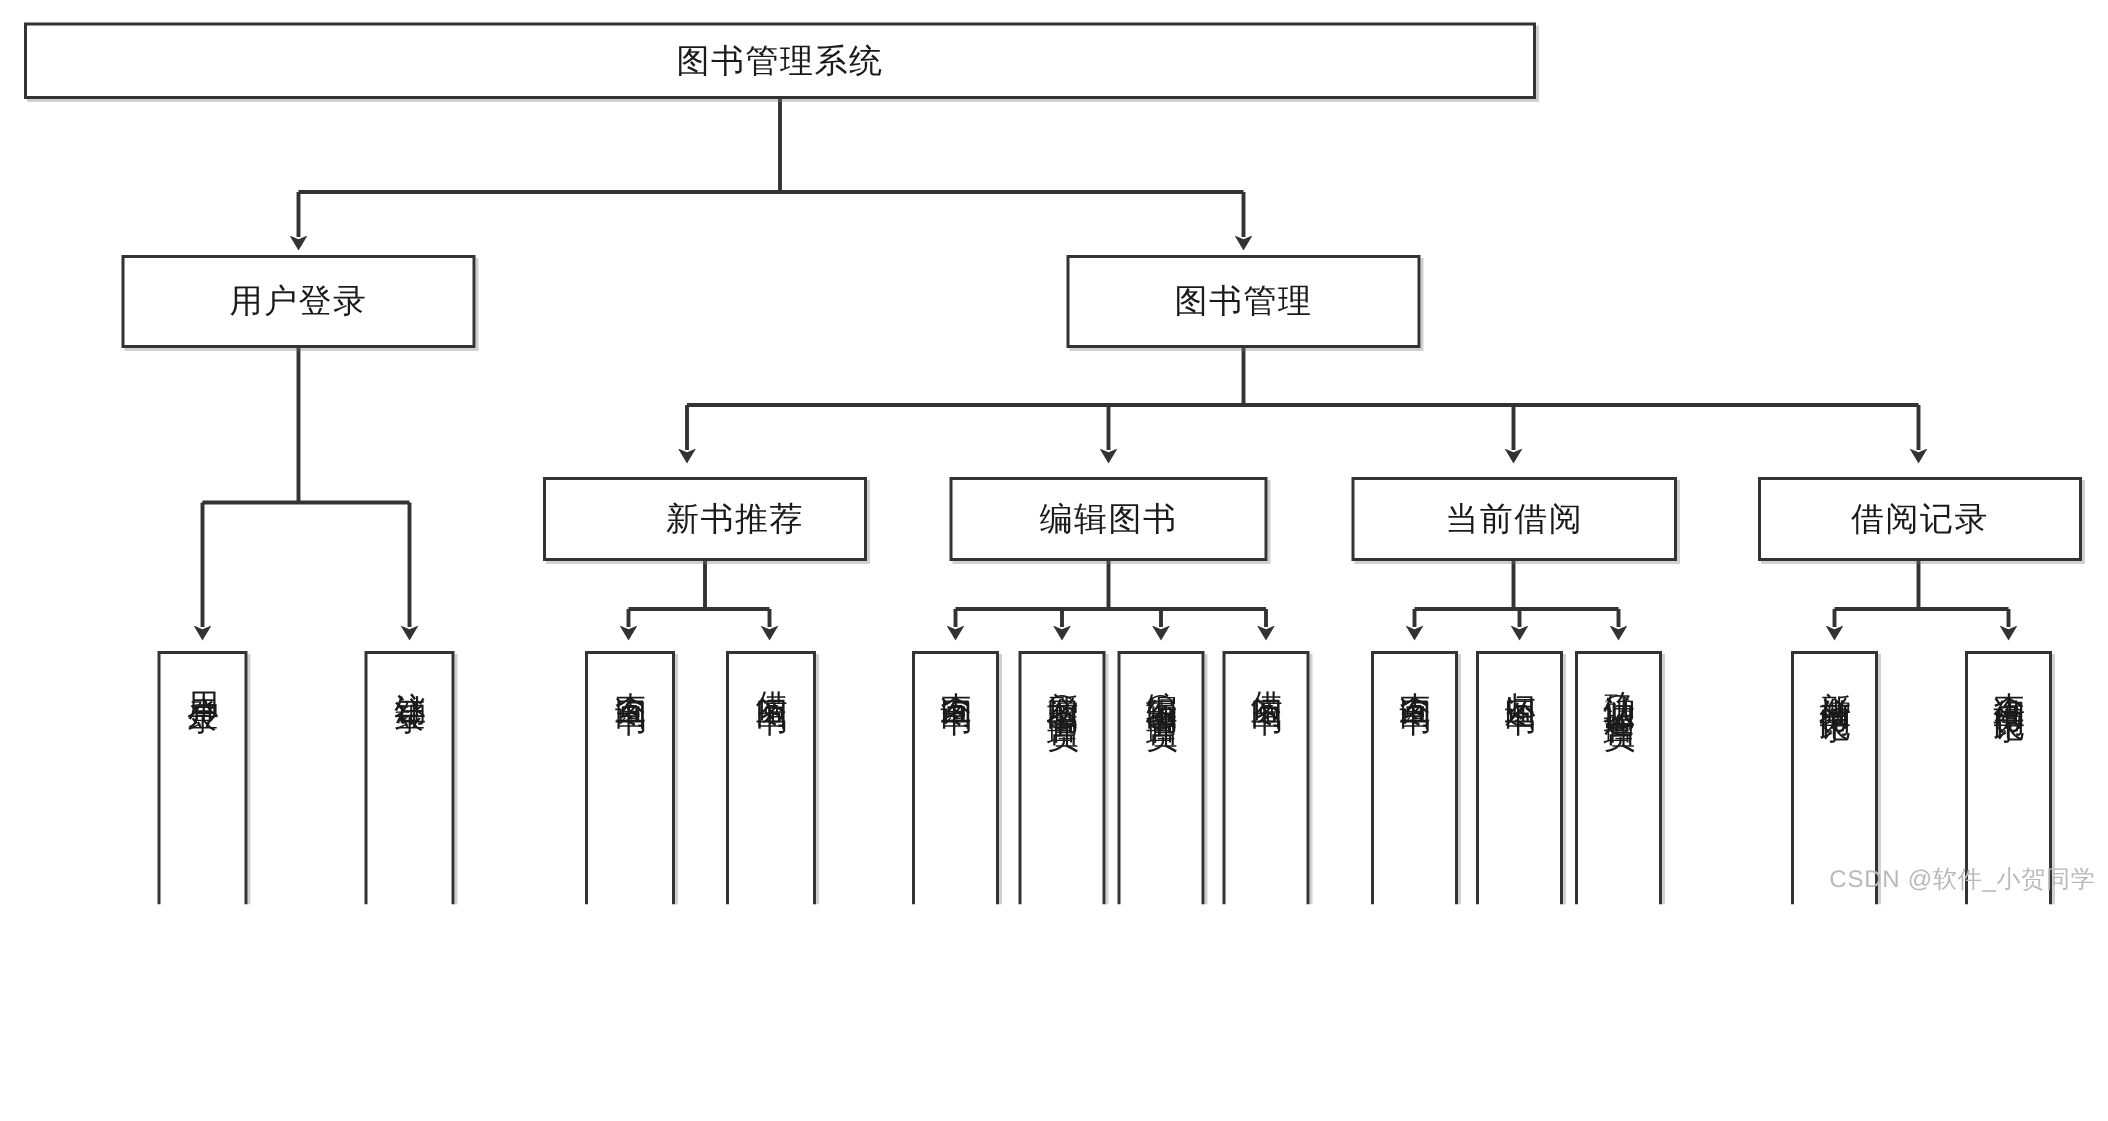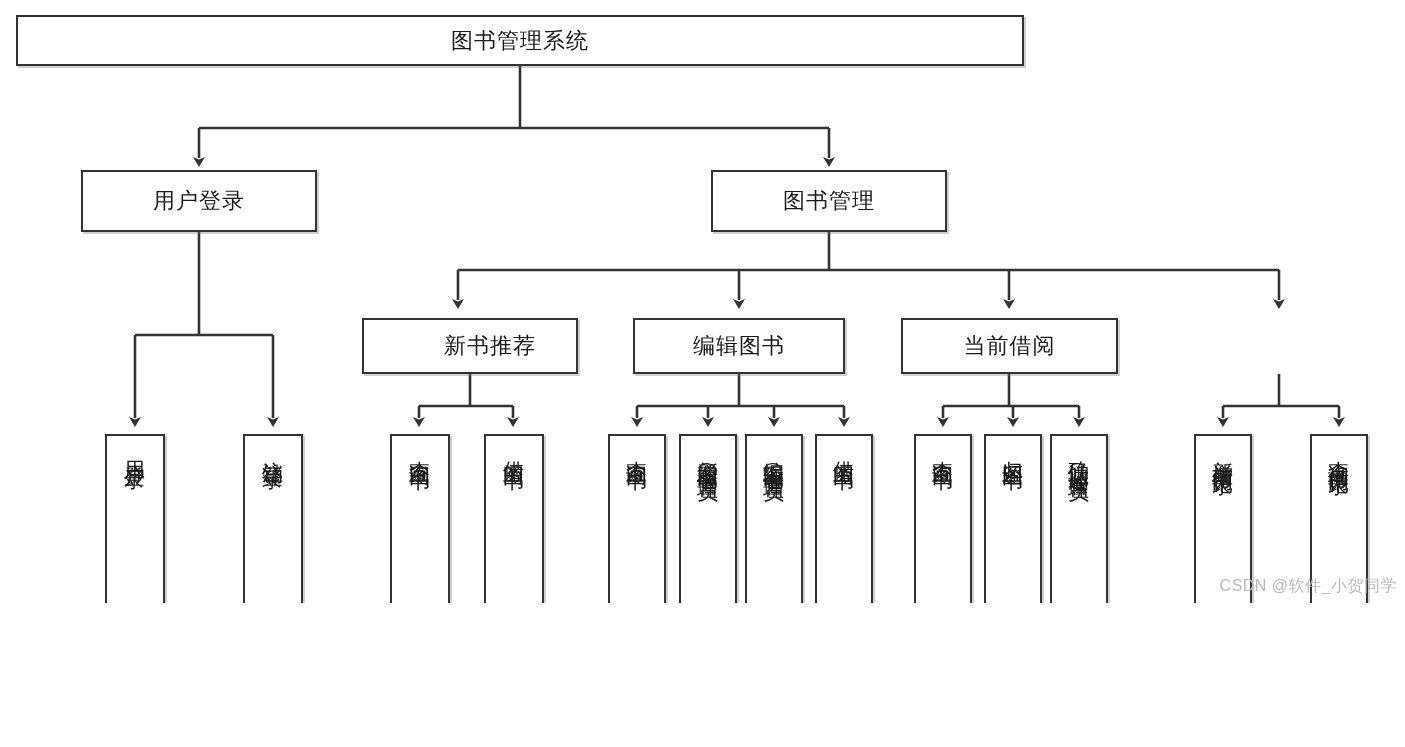--- a/index.html
+++ b/index.html
@@ -131,20 +131,23 @@
 
   <div class="node horiz" style="left:362px; top:318px; width:216px; height:56px;padding-left:40px;">
     <span>新书推荐</span>
   </div>
   <div class="node horiz" style="left:633px; top:318px; width:212px; height:56px;">
     <span>编辑图书</span>
   </div>
   <div class="node horiz" style="left:901px; top:318px; width:217px; height:56px;">
     <span>当前借阅</span>
   </div>
+  <div class="node horiz" style="left:1172px; top:318px; width:216px; height:56px;">
+    <span>借阅记录</span>
+  </div>
 
   <div class="node vert" style="left:105px; top:434px; width:60px; height:300px;">
     <span class="vlabel">用户登录</span>
   </div>
   <div class="node vert" style="left:243px; top:434px; width:60px; height:300px;">
     <span class="vlabel">注销登录</span>
   </div>
 
   <div class="node vert" style="left:390px; top:434px; width:60px; height:300px;">
     <span class="vlabel">查询图书</span>

